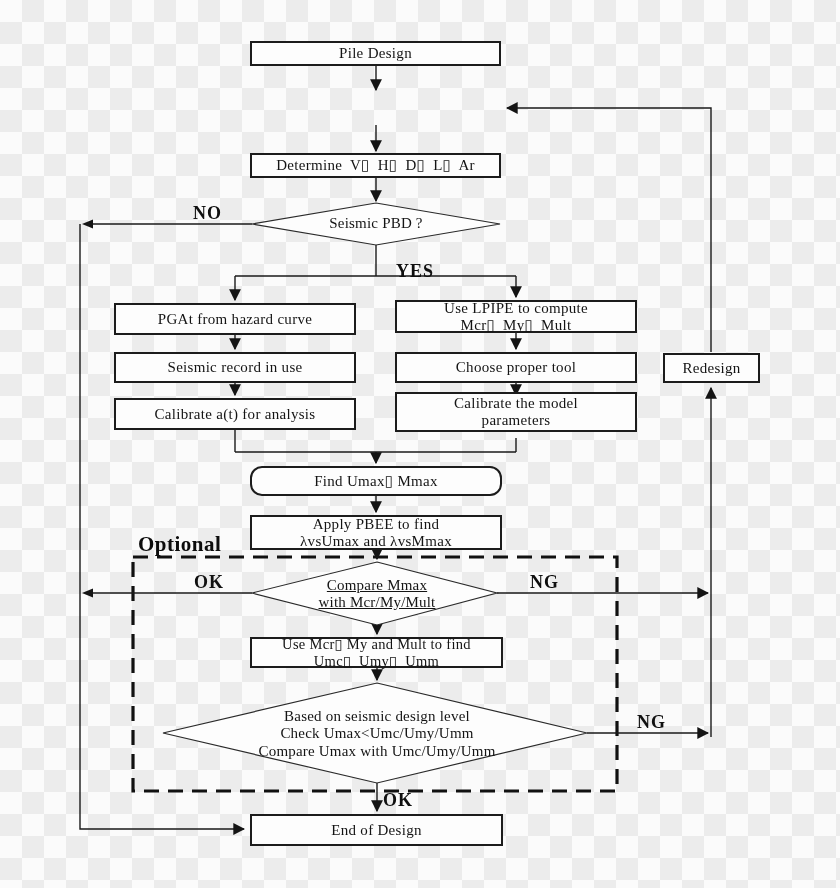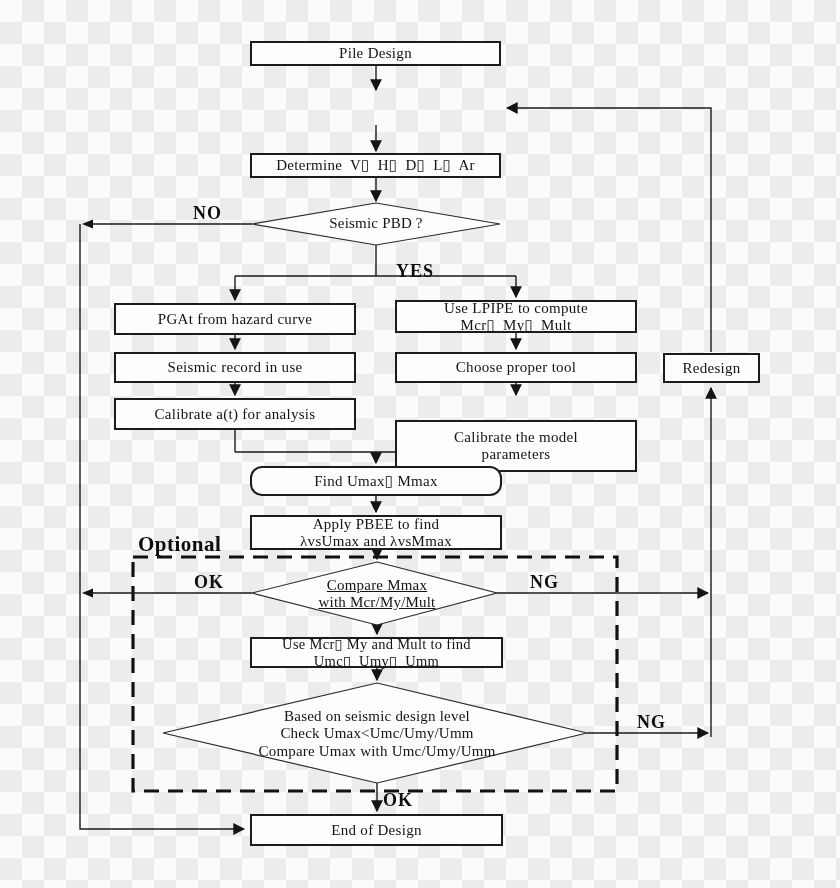--- a/index.html
+++ b/index.html
@@ -131,21 +131,21 @@
 
   <div class="node" style="left:395px;top:352px;width:242px;height:31px;">
     <span>Choose proper tool</span>
   </div>
 
   <div class="node" style="left:395px;top:300px;width:242px;height:33px;">
     <span>Use LPIPE to compute</span>
     <span class="wide">Mcr▯ My▯ Mult</span>
   </div>
 
-  <div class="node" style="left:395px;top:420px;width:242px;height:52px;">
+  <div class="node" style="left:395px;top:392px;width:242px;height:40px;">
     <span>Calibrate the model</span>
     <span>parameters</span>
   </div>
 
   <div class="node" style="left:250px;top:466px;width:252px;height:30px;border-radius:12px;">
     <span>Find Umax▯ Mmax</span>
   </div>
 
   <div class="node" style="left:250px;top:515px;width:252px;height:35px;">
     <span>Apply PBEE to find</span>

